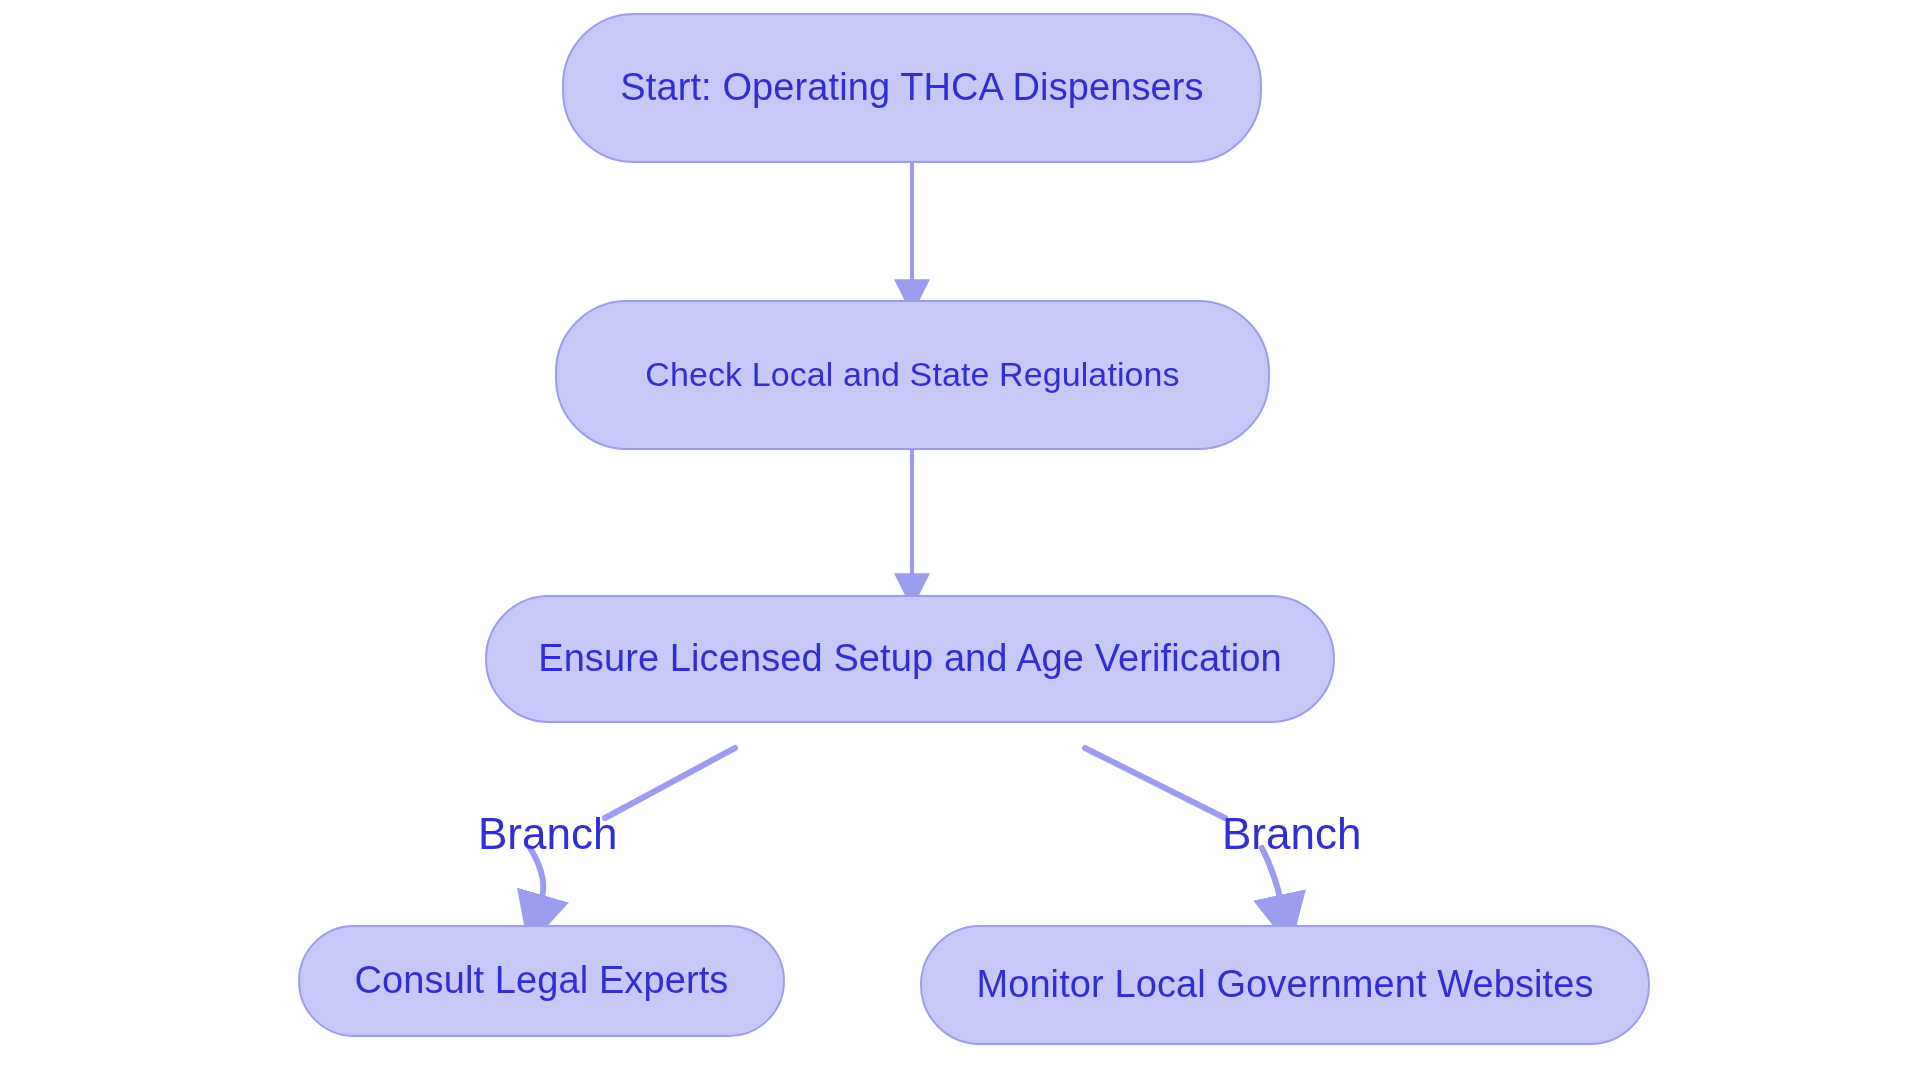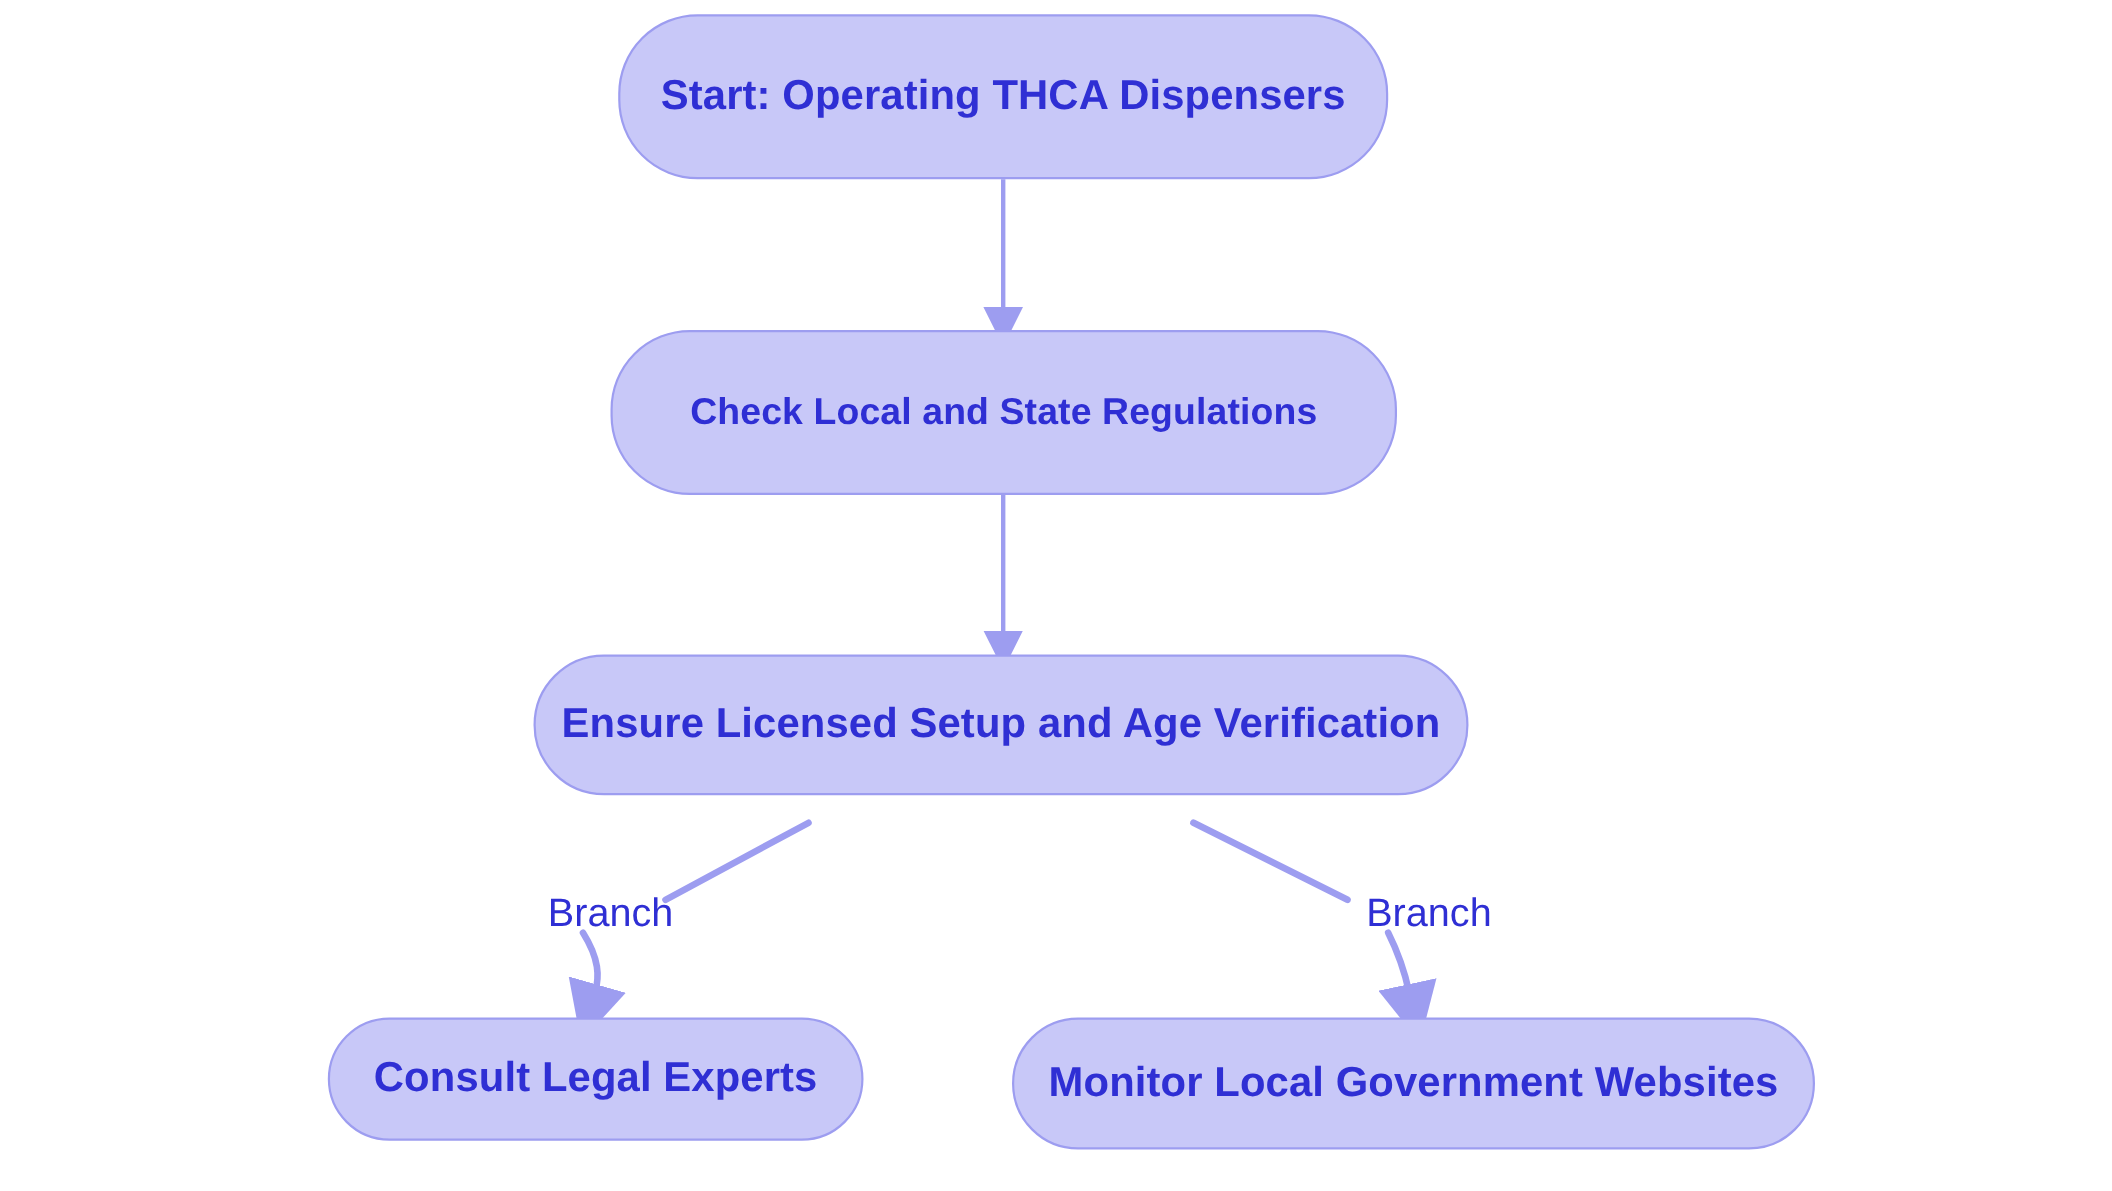--- a/index.html
+++ b/index.html
@@ -32,38 +32,37 @@
     box-sizing: border-box;
     display: flex;
     align-items: center;
     justify-content: center;
     text-align: right;
     background: #c8c8f8;
     border: 2px solid #9d9df0;
     border-radius: 72px;
     color: #2f2fd4;
     font-family: "Liberation Sans", sans-serif;
-    font-weight: 700;
+    font-weight: 400;
     letter-spacing: 0.1px;
     line-height: 1.1;
     z-index: 2;
   }
   .node-label {
     padding: 0 26px;
     white-space: nowrap;
   }
   .edge-label {
     position: absolute;
     color: #2f2fd4;
     font-family: "Liberation Sans", sans-serif;
-    font-size: 36px;
+    font-size: 44px;
     line-height: 1;
     white-space: nowrap;
     z-index: 3;
-    margin-left: 20px;
   }
 </style>
 </head>
 <body>
 
 <div id="stage">
 
   <svg id="edges" viewBox="0 0 1920 1083">
     <defs>
       <marker id="arrowhead" markerWidth="10" markerHeight="9" refX="1.2" refY="4.5" orient="auto" markerUnits="strokeWidth">

